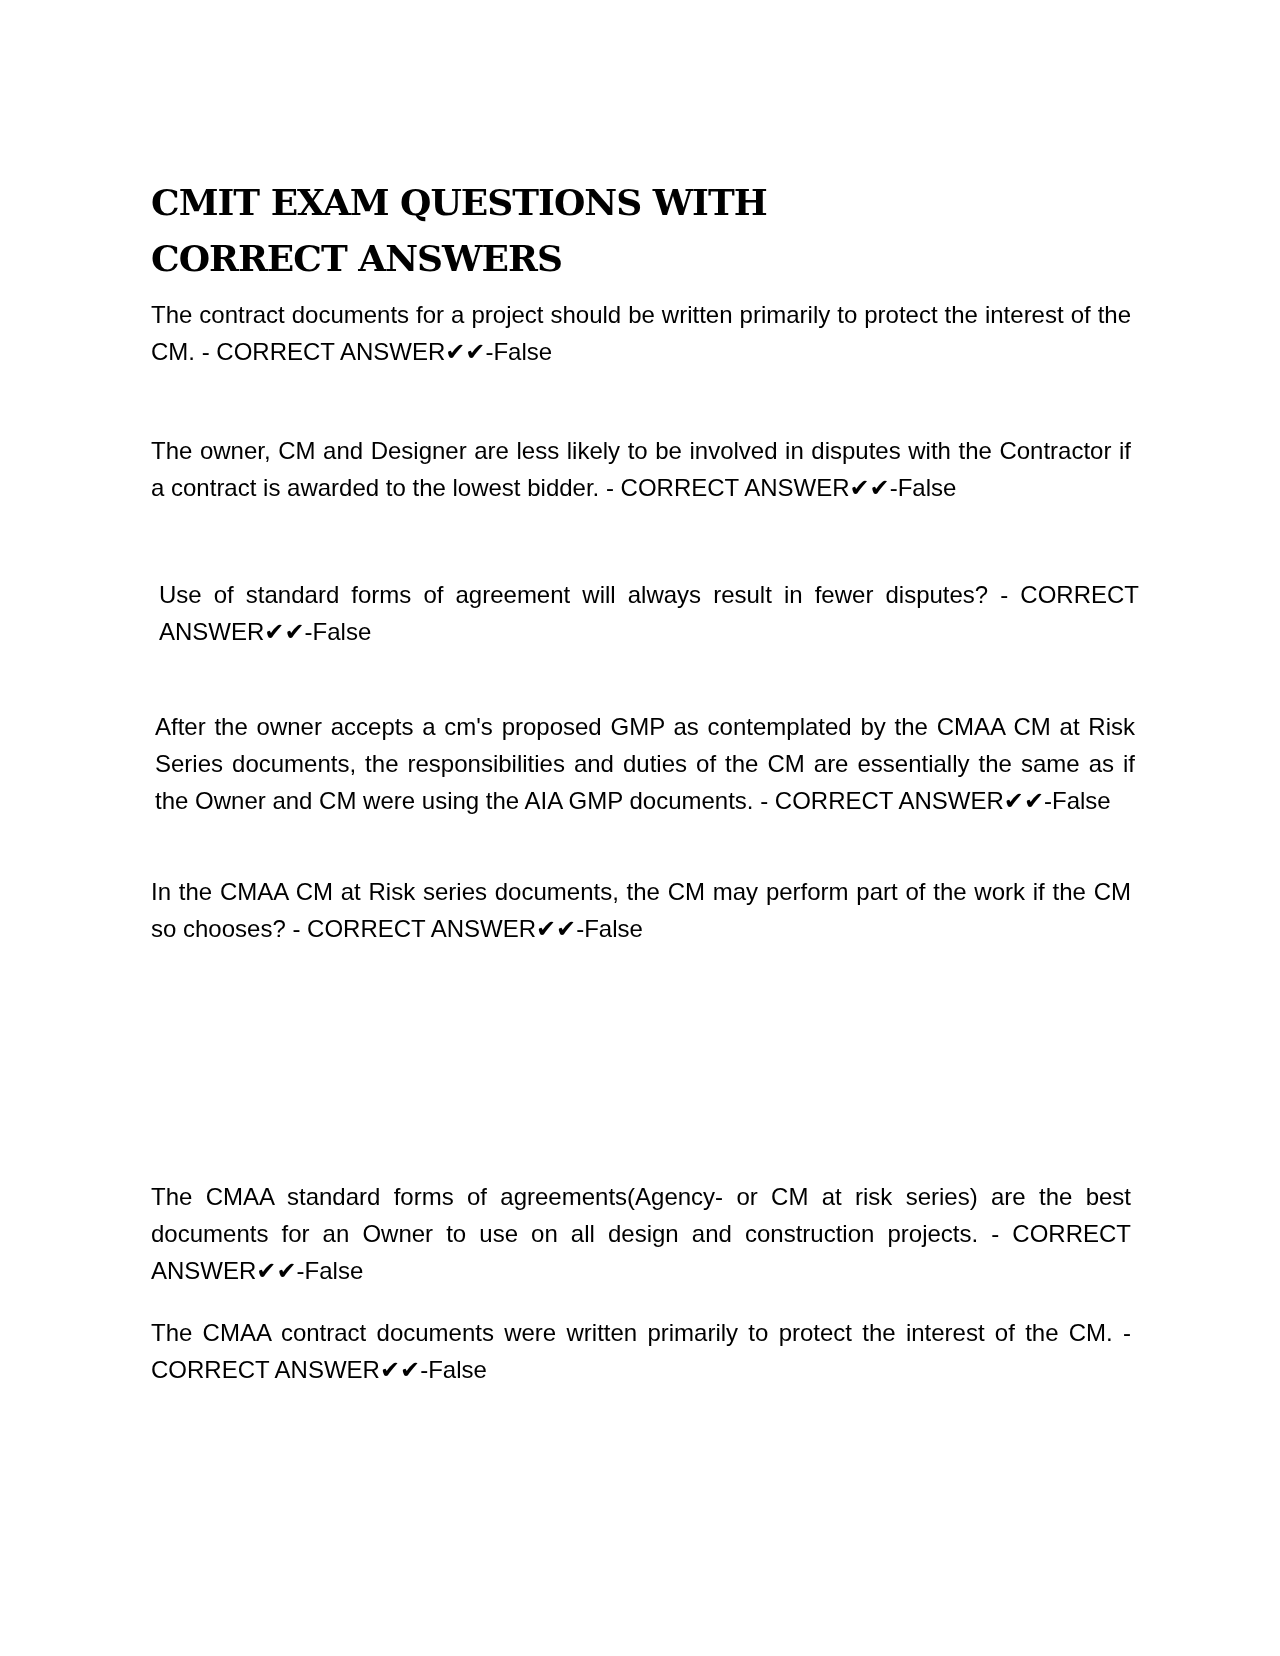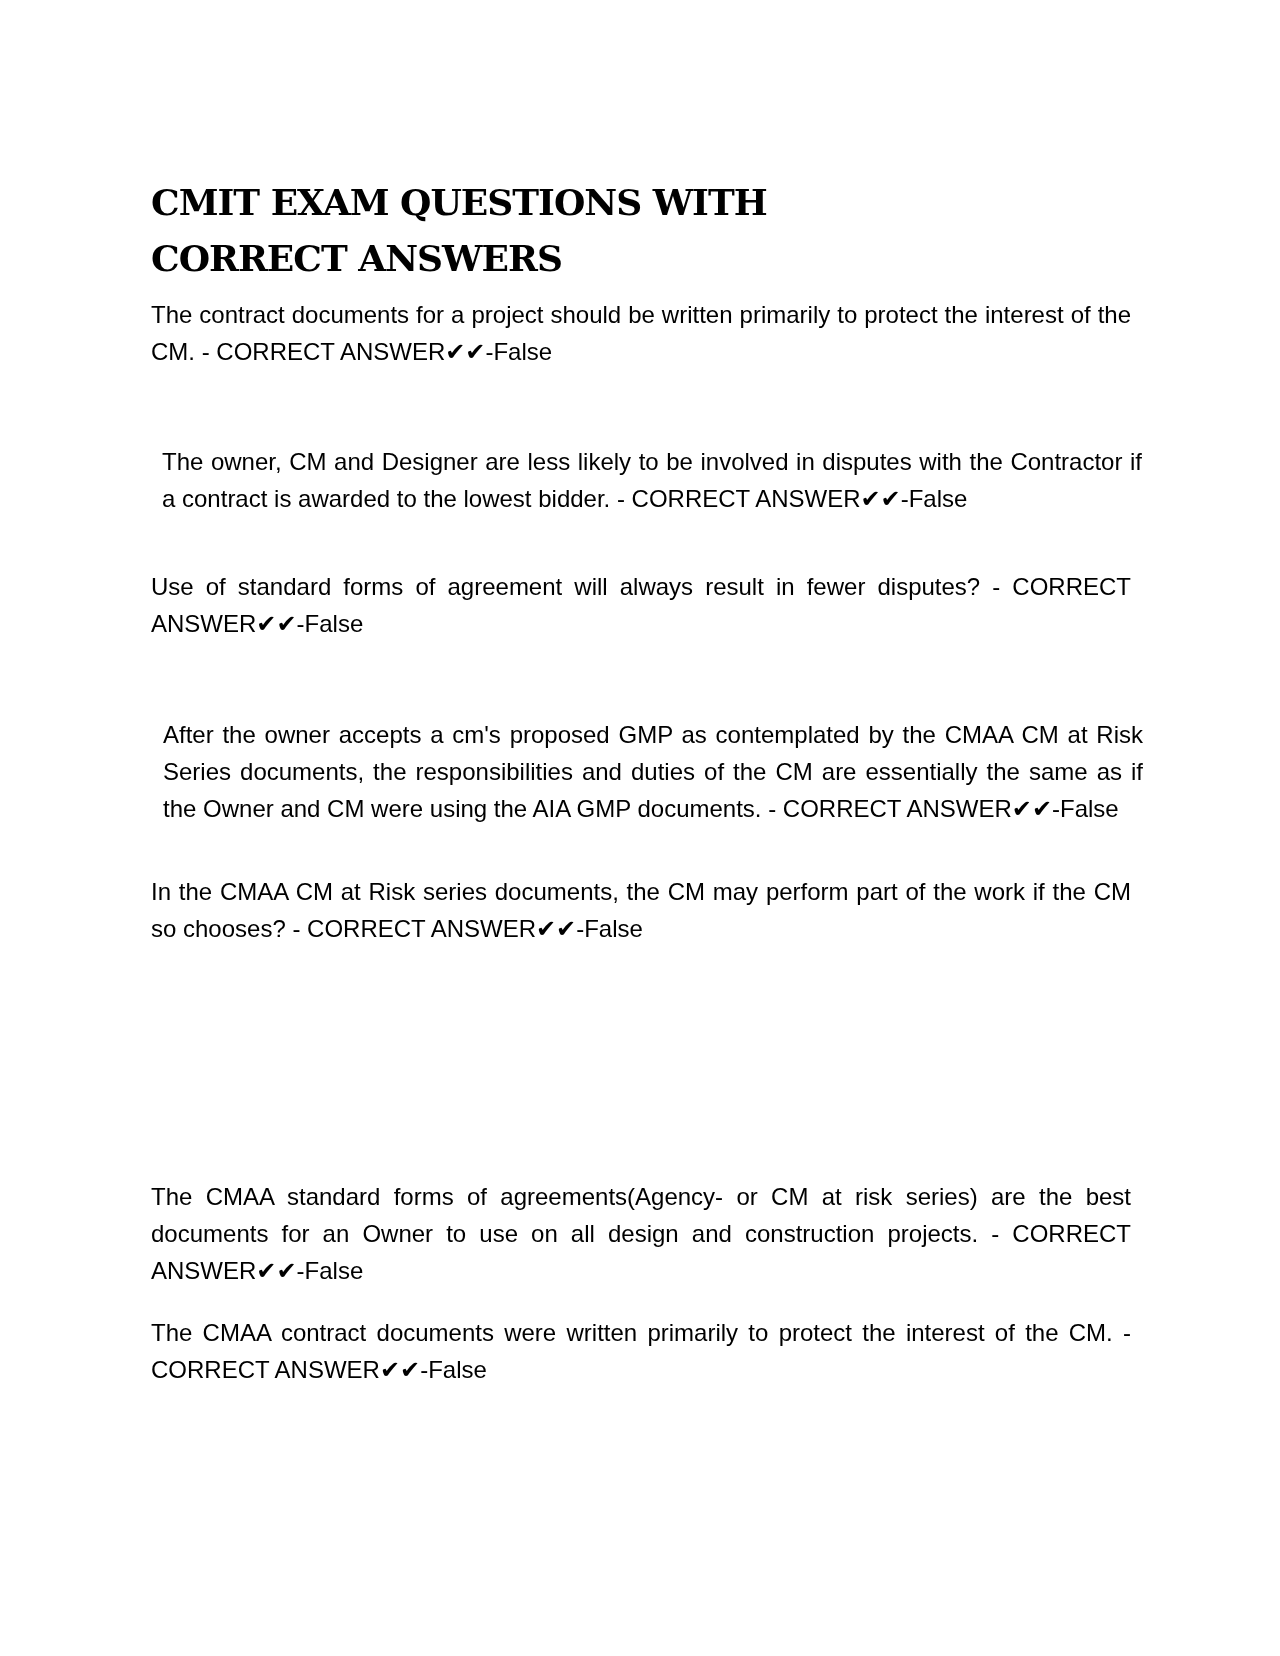--- a/index.html
+++ b/index.html
@@ -18,19 +18,19 @@
       text-align: justify;
     }
   </style>
 </head>
 <body>
 
 <div class="page">
   <h1 class="title">CMIT EXAM QUESTIONS WITH CORRECT ANSWERS</h1>
 
   <p class="qa" style="top:296px; margin:0;">The contract documents for a project should be written primarily to protect the interest of the CM. - CORRECT ANSWER✔✔-False</p>
-  <p class="qa" style="top:432px; margin:11px;">The owner, CM and Designer are less likely to be involved in disputes with the Contractor if a contract is awarded to the lowest bidder. - CORRECT ANSWER✔✔-False</p>
-  <p class="qa" style="top:568px; margin:0;">Use of standard forms of agreement will always result in fewer disputes? - CORRECT ANSWER✔✔-False</p>
-  <p class="qa" style="top:704px; margin:12px;">After the owner accepts a cm's proposed GMP as contemplated by the CMAA CM at Risk Series documents, the responsibilities and duties of the CM are essentially the same as if the Owner and CM were using the AIA GMP documents. - CORRECT ANSWER✔✔-False</p>
+  <p class="qa" style="top:432px; margin:0;">The owner, CM and Designer are less likely to be involved in disputes with the Contractor if a contract is awarded to the lowest bidder. - CORRECT ANSWER✔✔-False</p>
+  <p class="qa" style="top:568px; margin:8px;">Use of standard forms of agreement will always result in fewer disputes? - CORRECT ANSWER✔✔-False</p>
+  <p class="qa" style="top:704px; margin:4px;">After the owner accepts a cm's proposed GMP as contemplated by the CMAA CM at Risk Series documents, the responsibilities and duties of the CM are essentially the same as if the Owner and CM were using the AIA GMP documents. - CORRECT ANSWER✔✔-False</p>
   <p class="qa" style="top:873px; margin:0;">In the CMAA CM at Risk series documents, the CM may perform part of the work if the CM so chooses? - CORRECT ANSWER✔✔-False</p>
   <p class="qa" style="top:1178px; margin:0;">The CMAA standard forms of agreements(Agency- or CM at risk series) are the best documents for an Owner to use on all design and construction projects. - CORRECT ANSWER✔✔-False</p>
   <p class="qa" style="top:1314px; margin:0;">The CMAA contract documents were written primarily to protect the interest of the CM. - CORRECT ANSWER✔✔-False</p>
 </div>
 
 </body></html>

